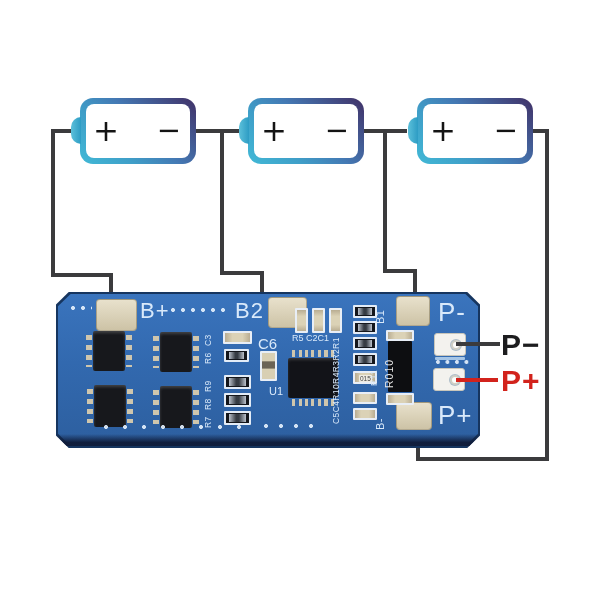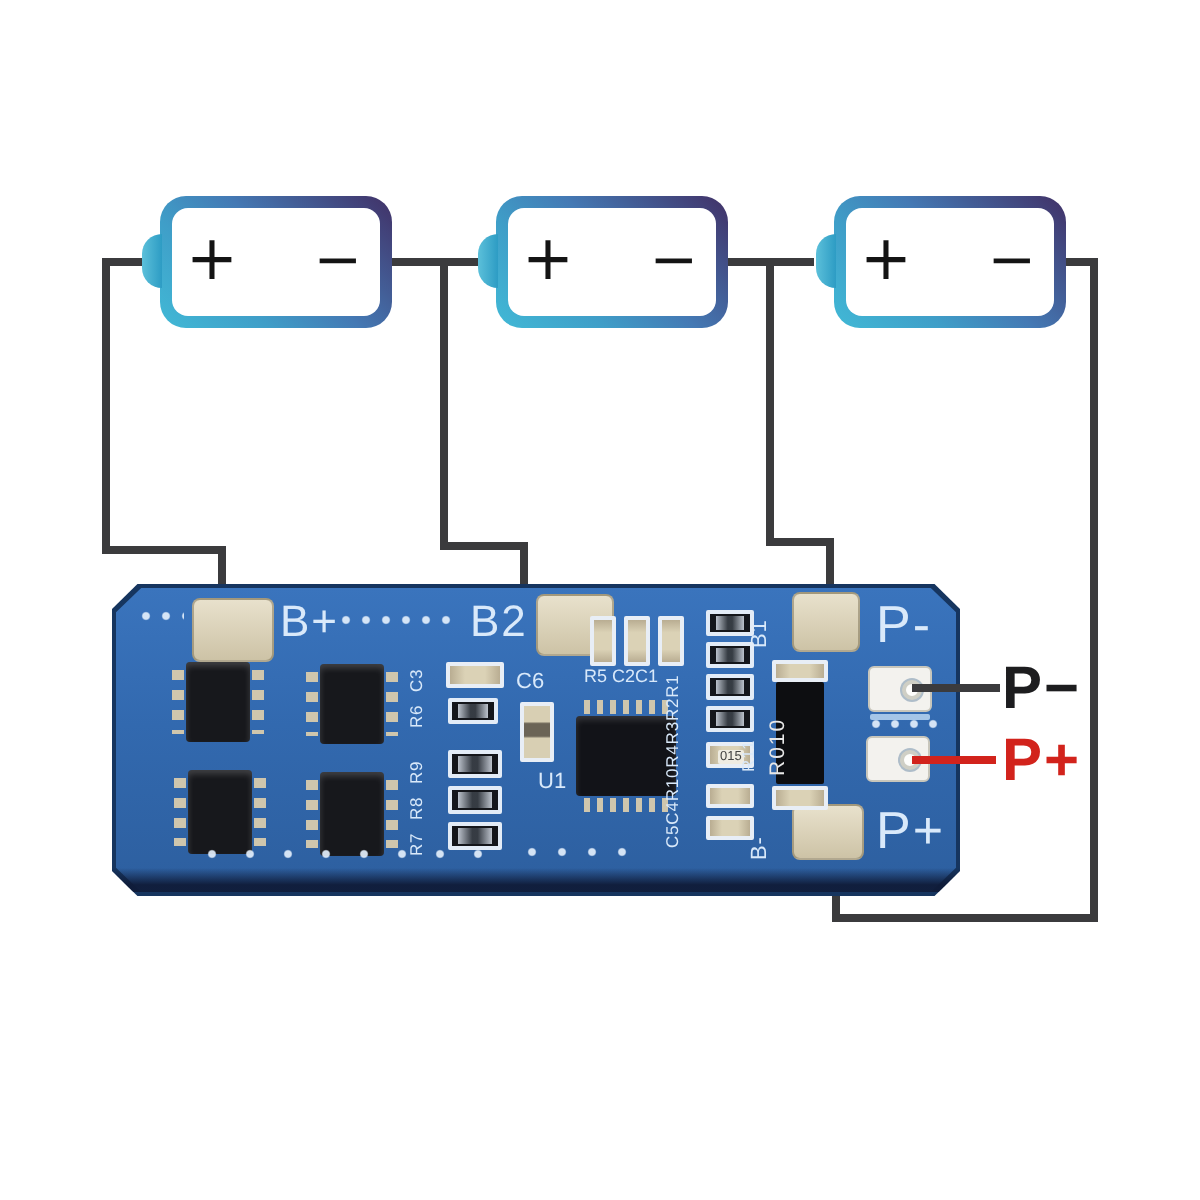--- a/index.html
+++ b/index.html
@@ -139,21 +139,21 @@
       <div class="res" style="left:166px;top:55px;width:25px;height:13px"></div>
       <div class="res" style="left:166px;top:81px;width:27px;height:14px"></div>
       <div class="res" style="left:166px;top:99px;width:27px;height:14px"></div>
       <div class="res" style="left:166px;top:117px;width:27px;height:14px"></div>
       <div class="vt" style="left:155px;top:42px">C3</div>
       <div class="vt" style="left:155px;top:60px">R6</div>
       <div class="vt" style="left:155px;top:88px">R9</div>
       <div class="vt" style="left:155px;top:106px">R8</div>
       <div class="vt" style="left:155px;top:124px">R7</div>
 
-      <div class="silk" style="left:200px;top:42px;font-size:11px">C6</div>
+      <div class="silk" style="left:200px;top:42px;font-size:15px">C6</div>
       <div class="tan vband" style="left:202px;top:57px;width:17px;height:30px"></div>
       <div class="ic" style="left:230px;top:64px;width:50px;height:40px"></div>
       <div class="silk" style="left:211px;top:92px;font-size:11px">U1</div>
 
       <div class="tan v" style="left:237px;top:14px;width:13px;height:25px"></div>
       <div class="tan v" style="left:254px;top:14px;width:13px;height:25px"></div>
       <div class="tan v" style="left:271px;top:14px;width:13px;height:25px"></div>
       <div class="silk" style="left:234px;top:40px;font-size:9px">R5 C2C1</div>
 
       <div class="res" style="left:295px;top:11px;width:24px;height:13px"></div>

